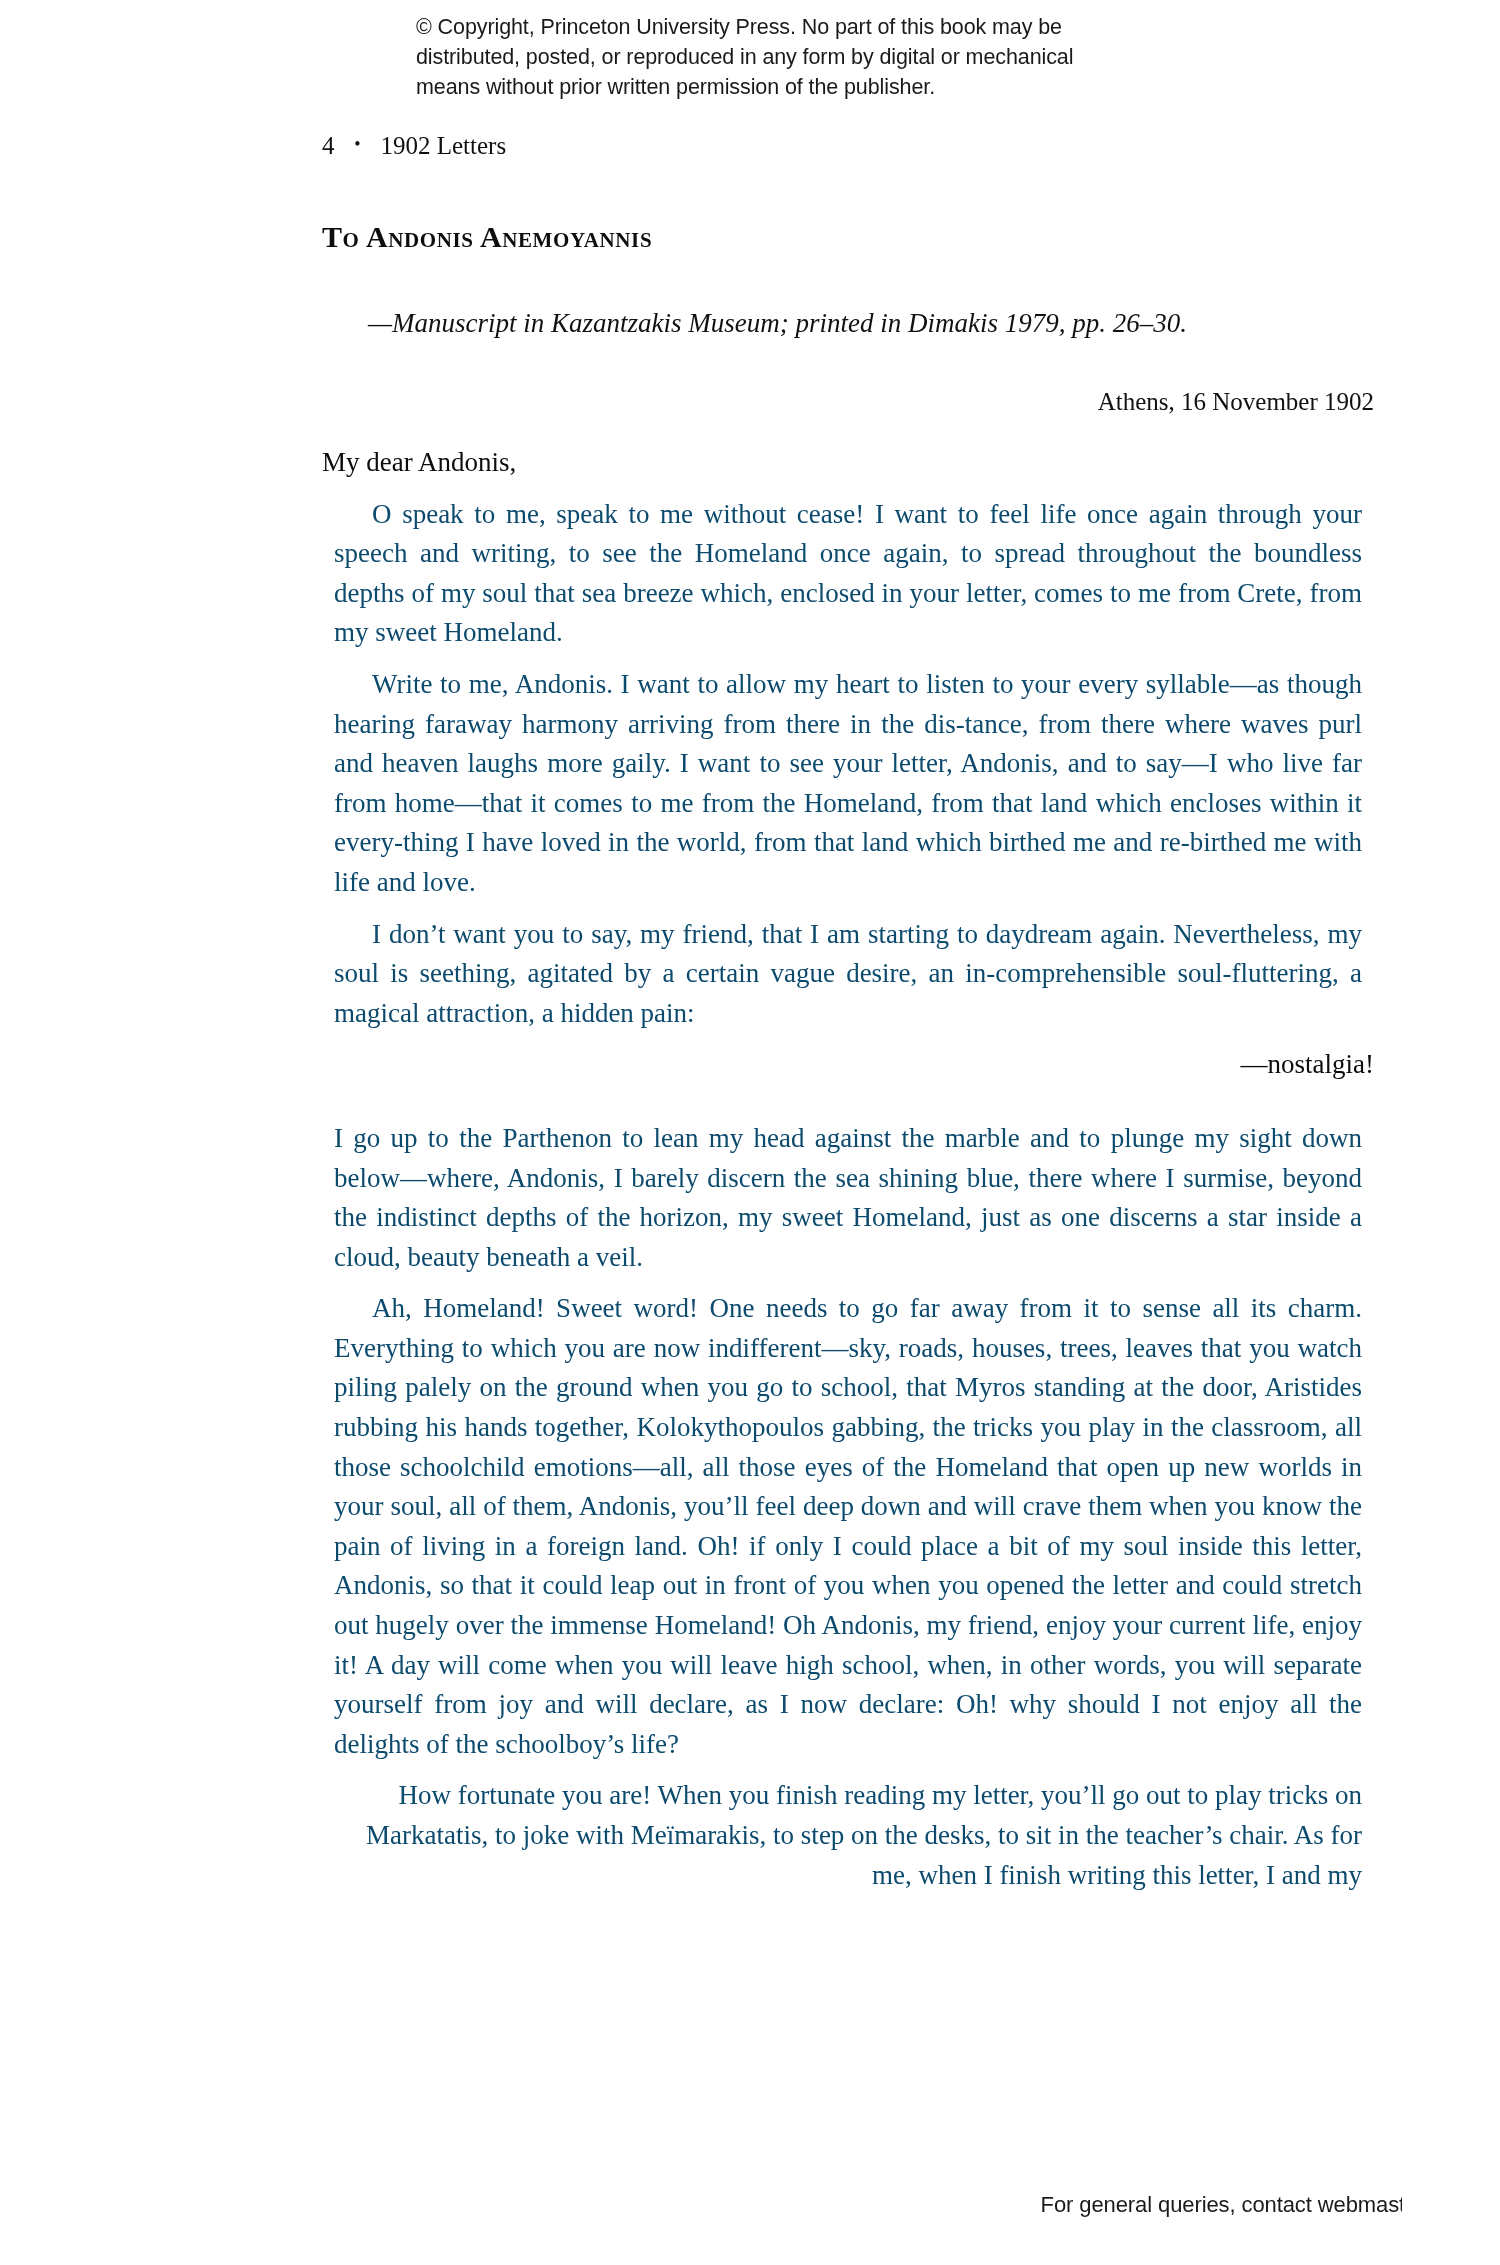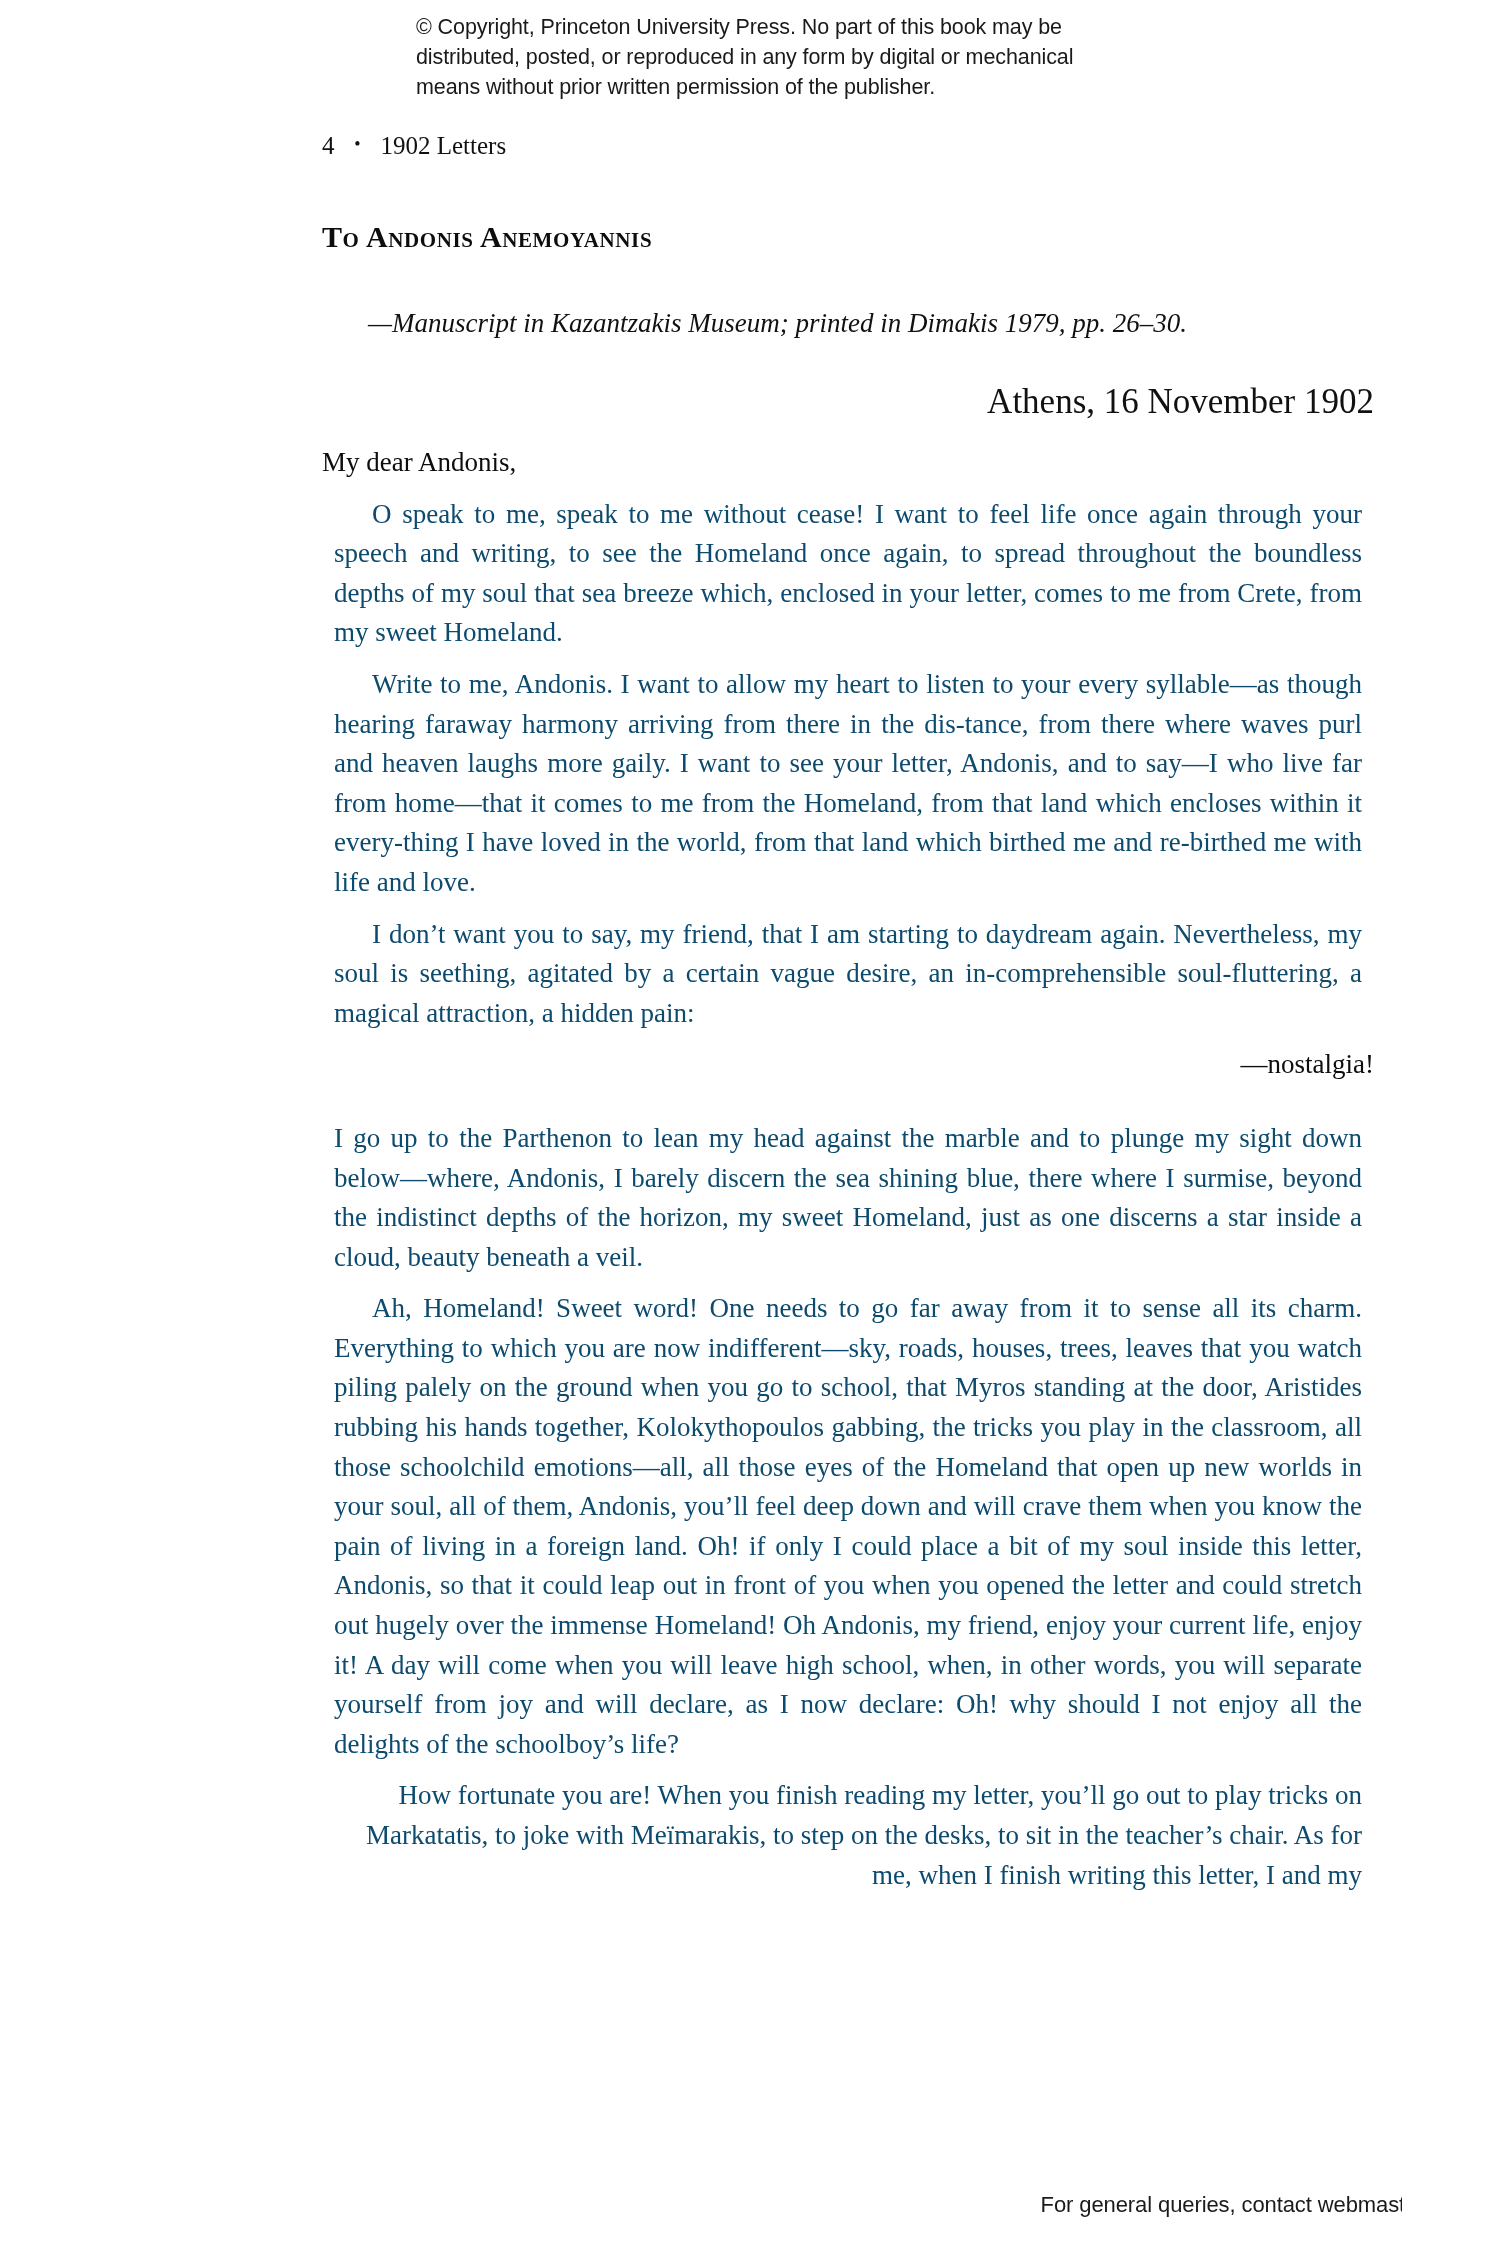--- a/index.html
+++ b/index.html
@@ -75,21 +75,21 @@
   .source-note {
     font-style: italic;
     font-size: 27px;
     line-height: 32px;
     margin-top: 52px;
     margin-left: 46px;
     color: #111;
   }
 
   .dateline {
-    font-size: 35px;
+    font-size: 25px;
     line-height: 34px;
     text-align: right;
     margin-top: 46px;
     color: #111;
   }
 
   .salutation {
     font-size: 27px;
     line-height: 39.6px;
     margin-top: 24px;

